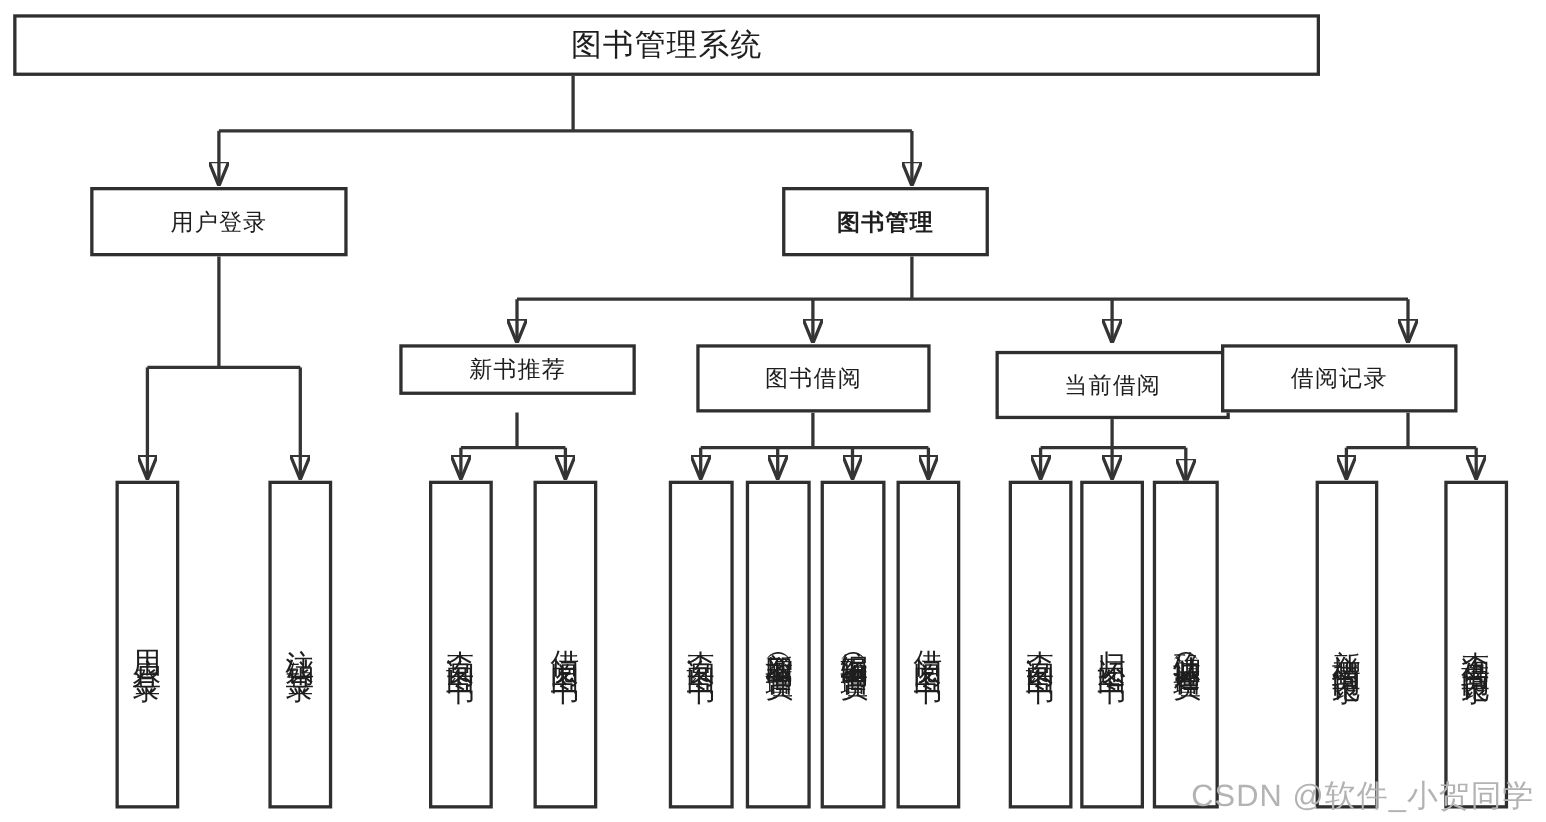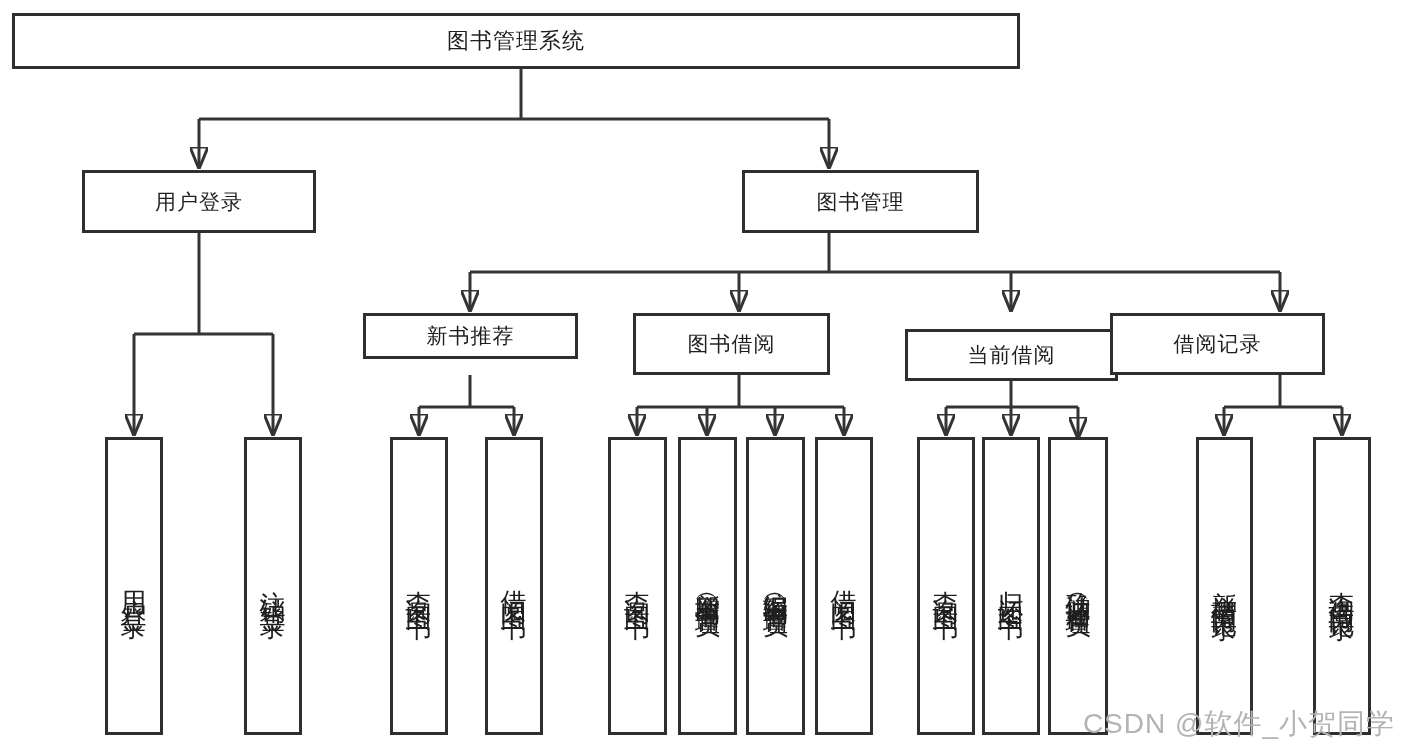--- a/index.html
+++ b/index.html
@@ -21,26 +21,26 @@
   .connectors{position:absolute;left:0;top:0;width:1405px;height:747px;}
   .connectors path,.connectors line{stroke:var(--line);stroke-width:3;fill:none;}
   .box{
     position:absolute;
     border:3px solid var(--border);
     background:#fff;
     display:flex;align-items:center;justify-content:center;
     text-align:center;
   }
   .h{font-size:21px;letter-spacing:1px;}
-  .root{left:12px;top:13px;width:1008px;height:56px;font-size:22px;}
+  .root{left:12px;top:13px;width:1188px;height:56px;font-size:28px;}
   .n-user-login{left:82px;top:170px;width:234px;height:63px;}
-  .n-book-mgmt{left:742px;top:170px;width:237px;height:63px;}
+  .n-book-mgmt{left:711px;top:170px;width:188px;height:63px;font-weight:bold;}
   .n-nbr{left:363px;top:313px;width:215px;height:46px;}
-  .n-bb{left:633px;top:313px;width:197px;height:62px;}
-  .n-cb{left:905px;top:329px;width:213px;height:52px;}
+  .n-bb{left:633px;top:313px;width:213px;height:62px;}
+  .n-cb{left:905px;top:319px;width:213px;height:62px;}
   .n-br{left:1110px;top:313px;width:215px;height:62px;}
   .v{top:437px;height:298px;}
   .v .vtext{
     writing-mode:vertical-rl;
     text-orientation:mixed;
     font-size:26px;
     letter-spacing:8px;
     line-height:1;
     white-space:nowrap;
   }

